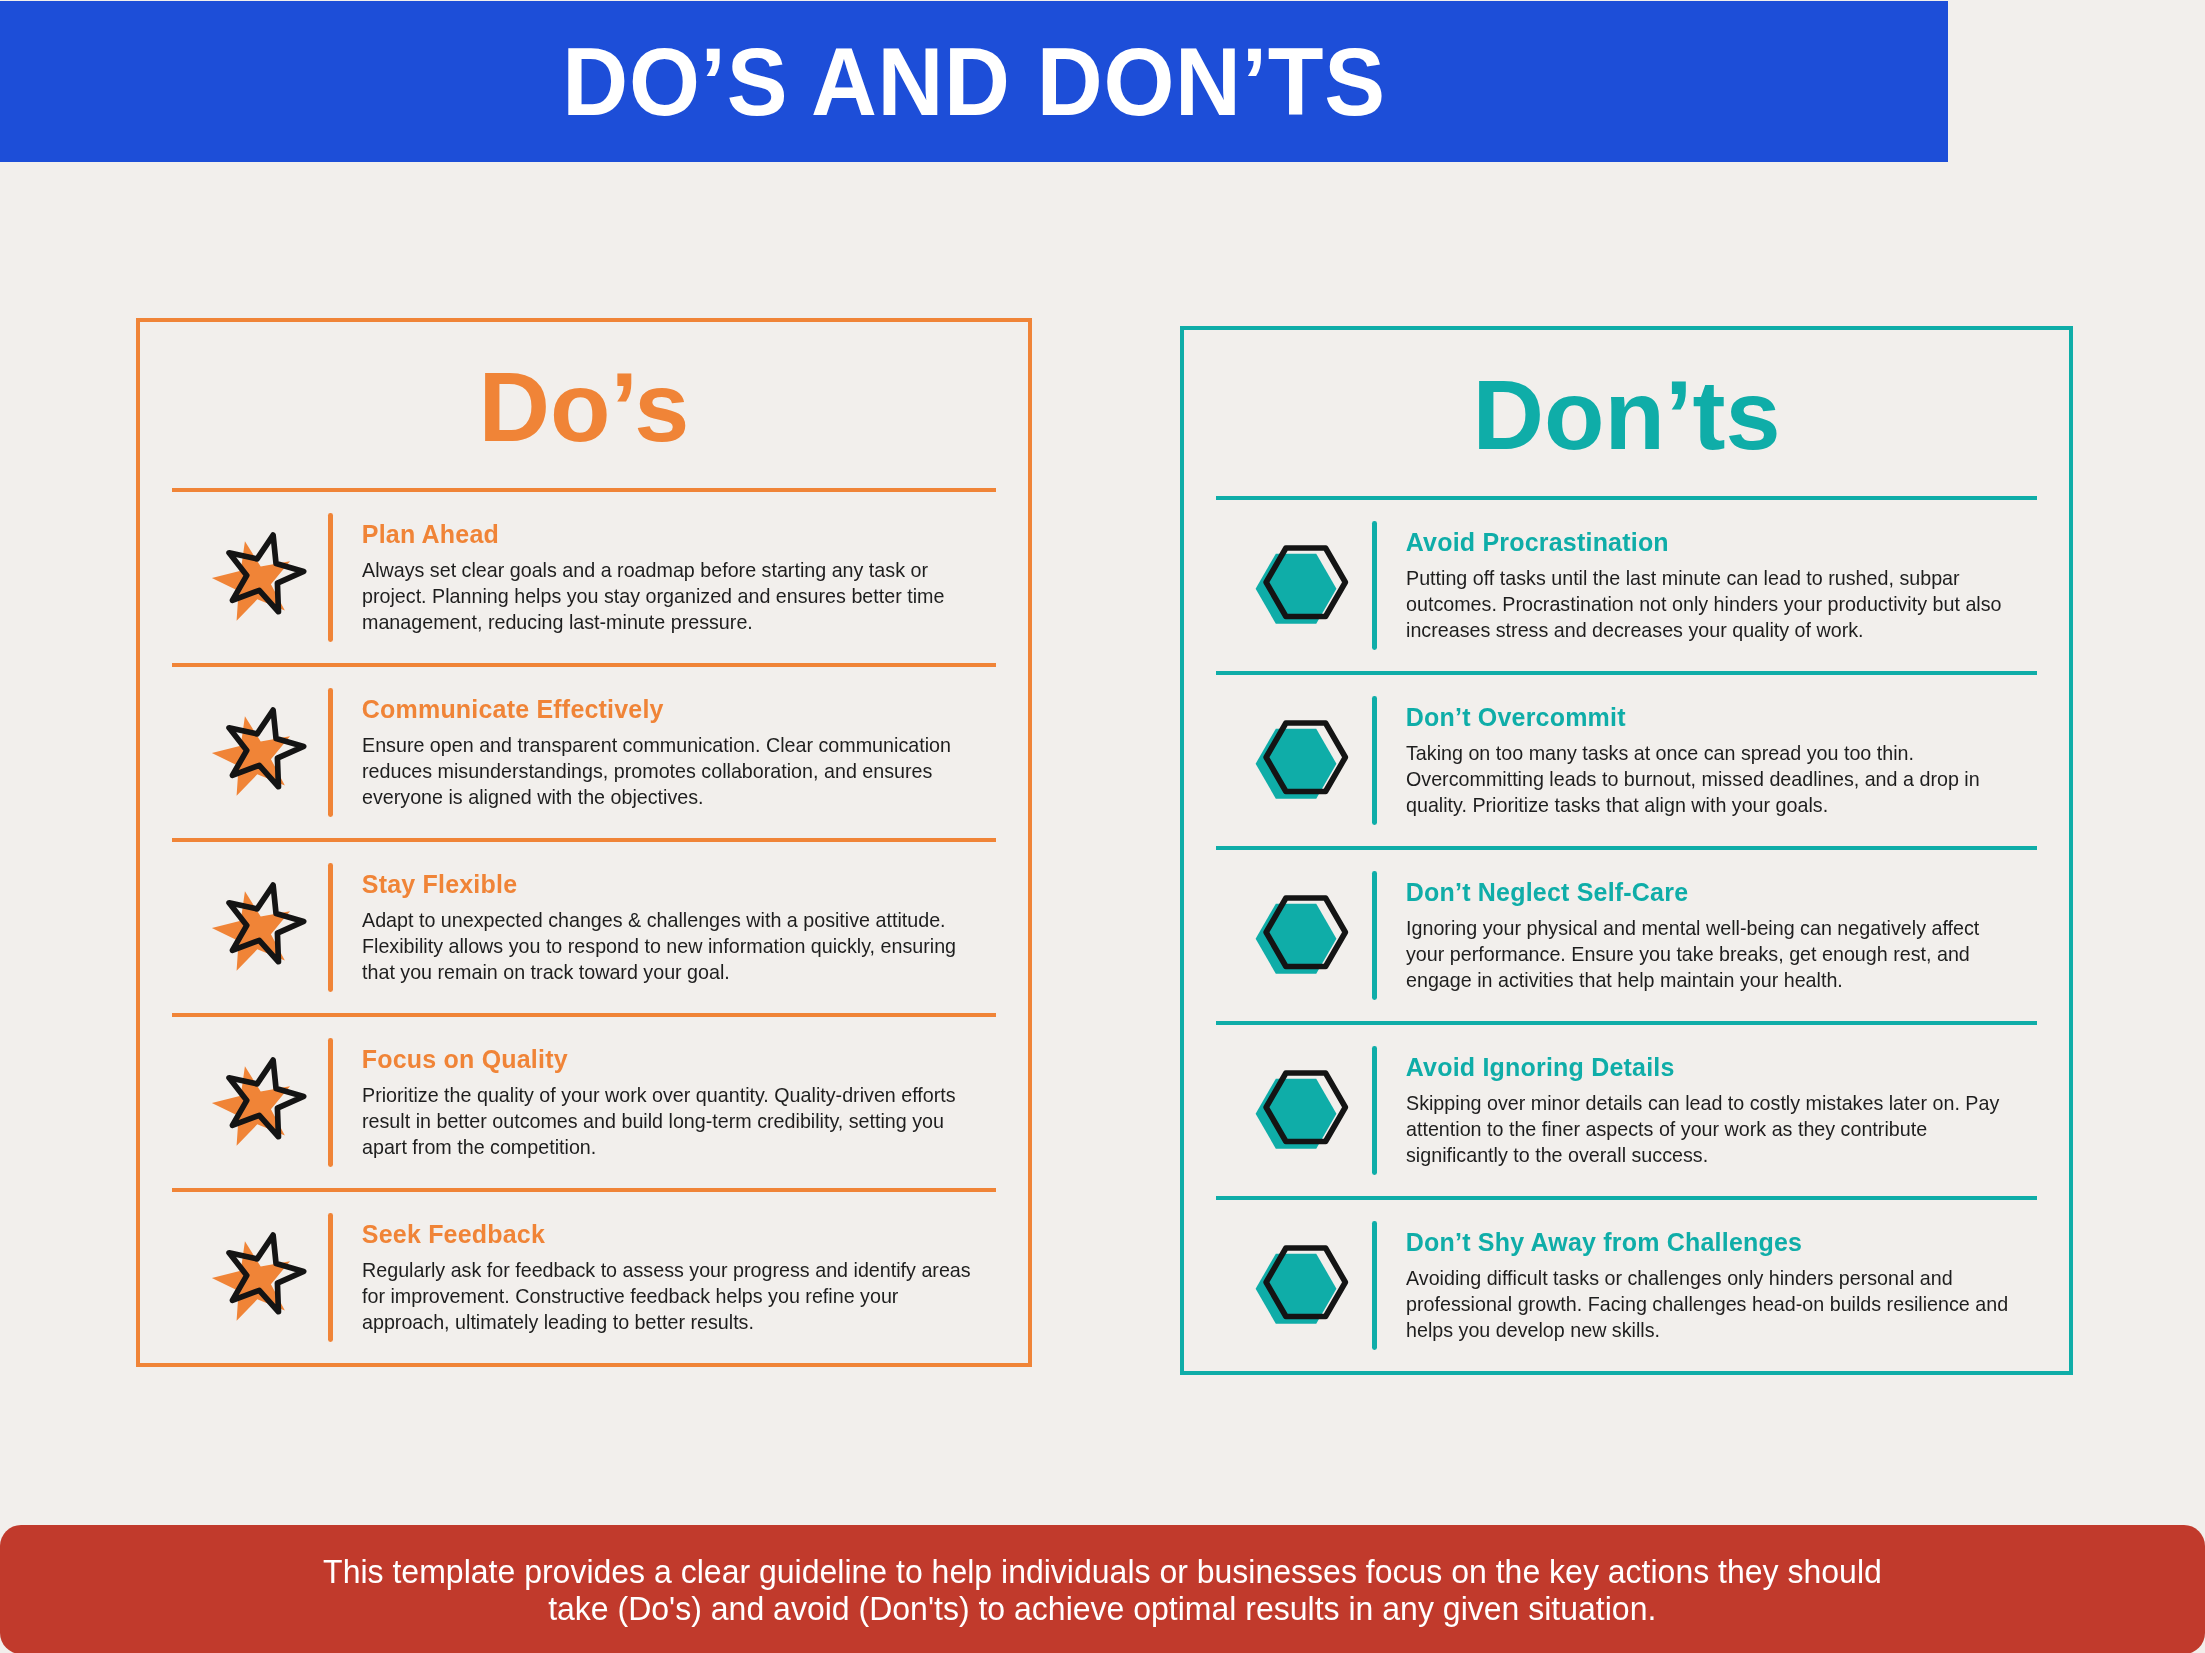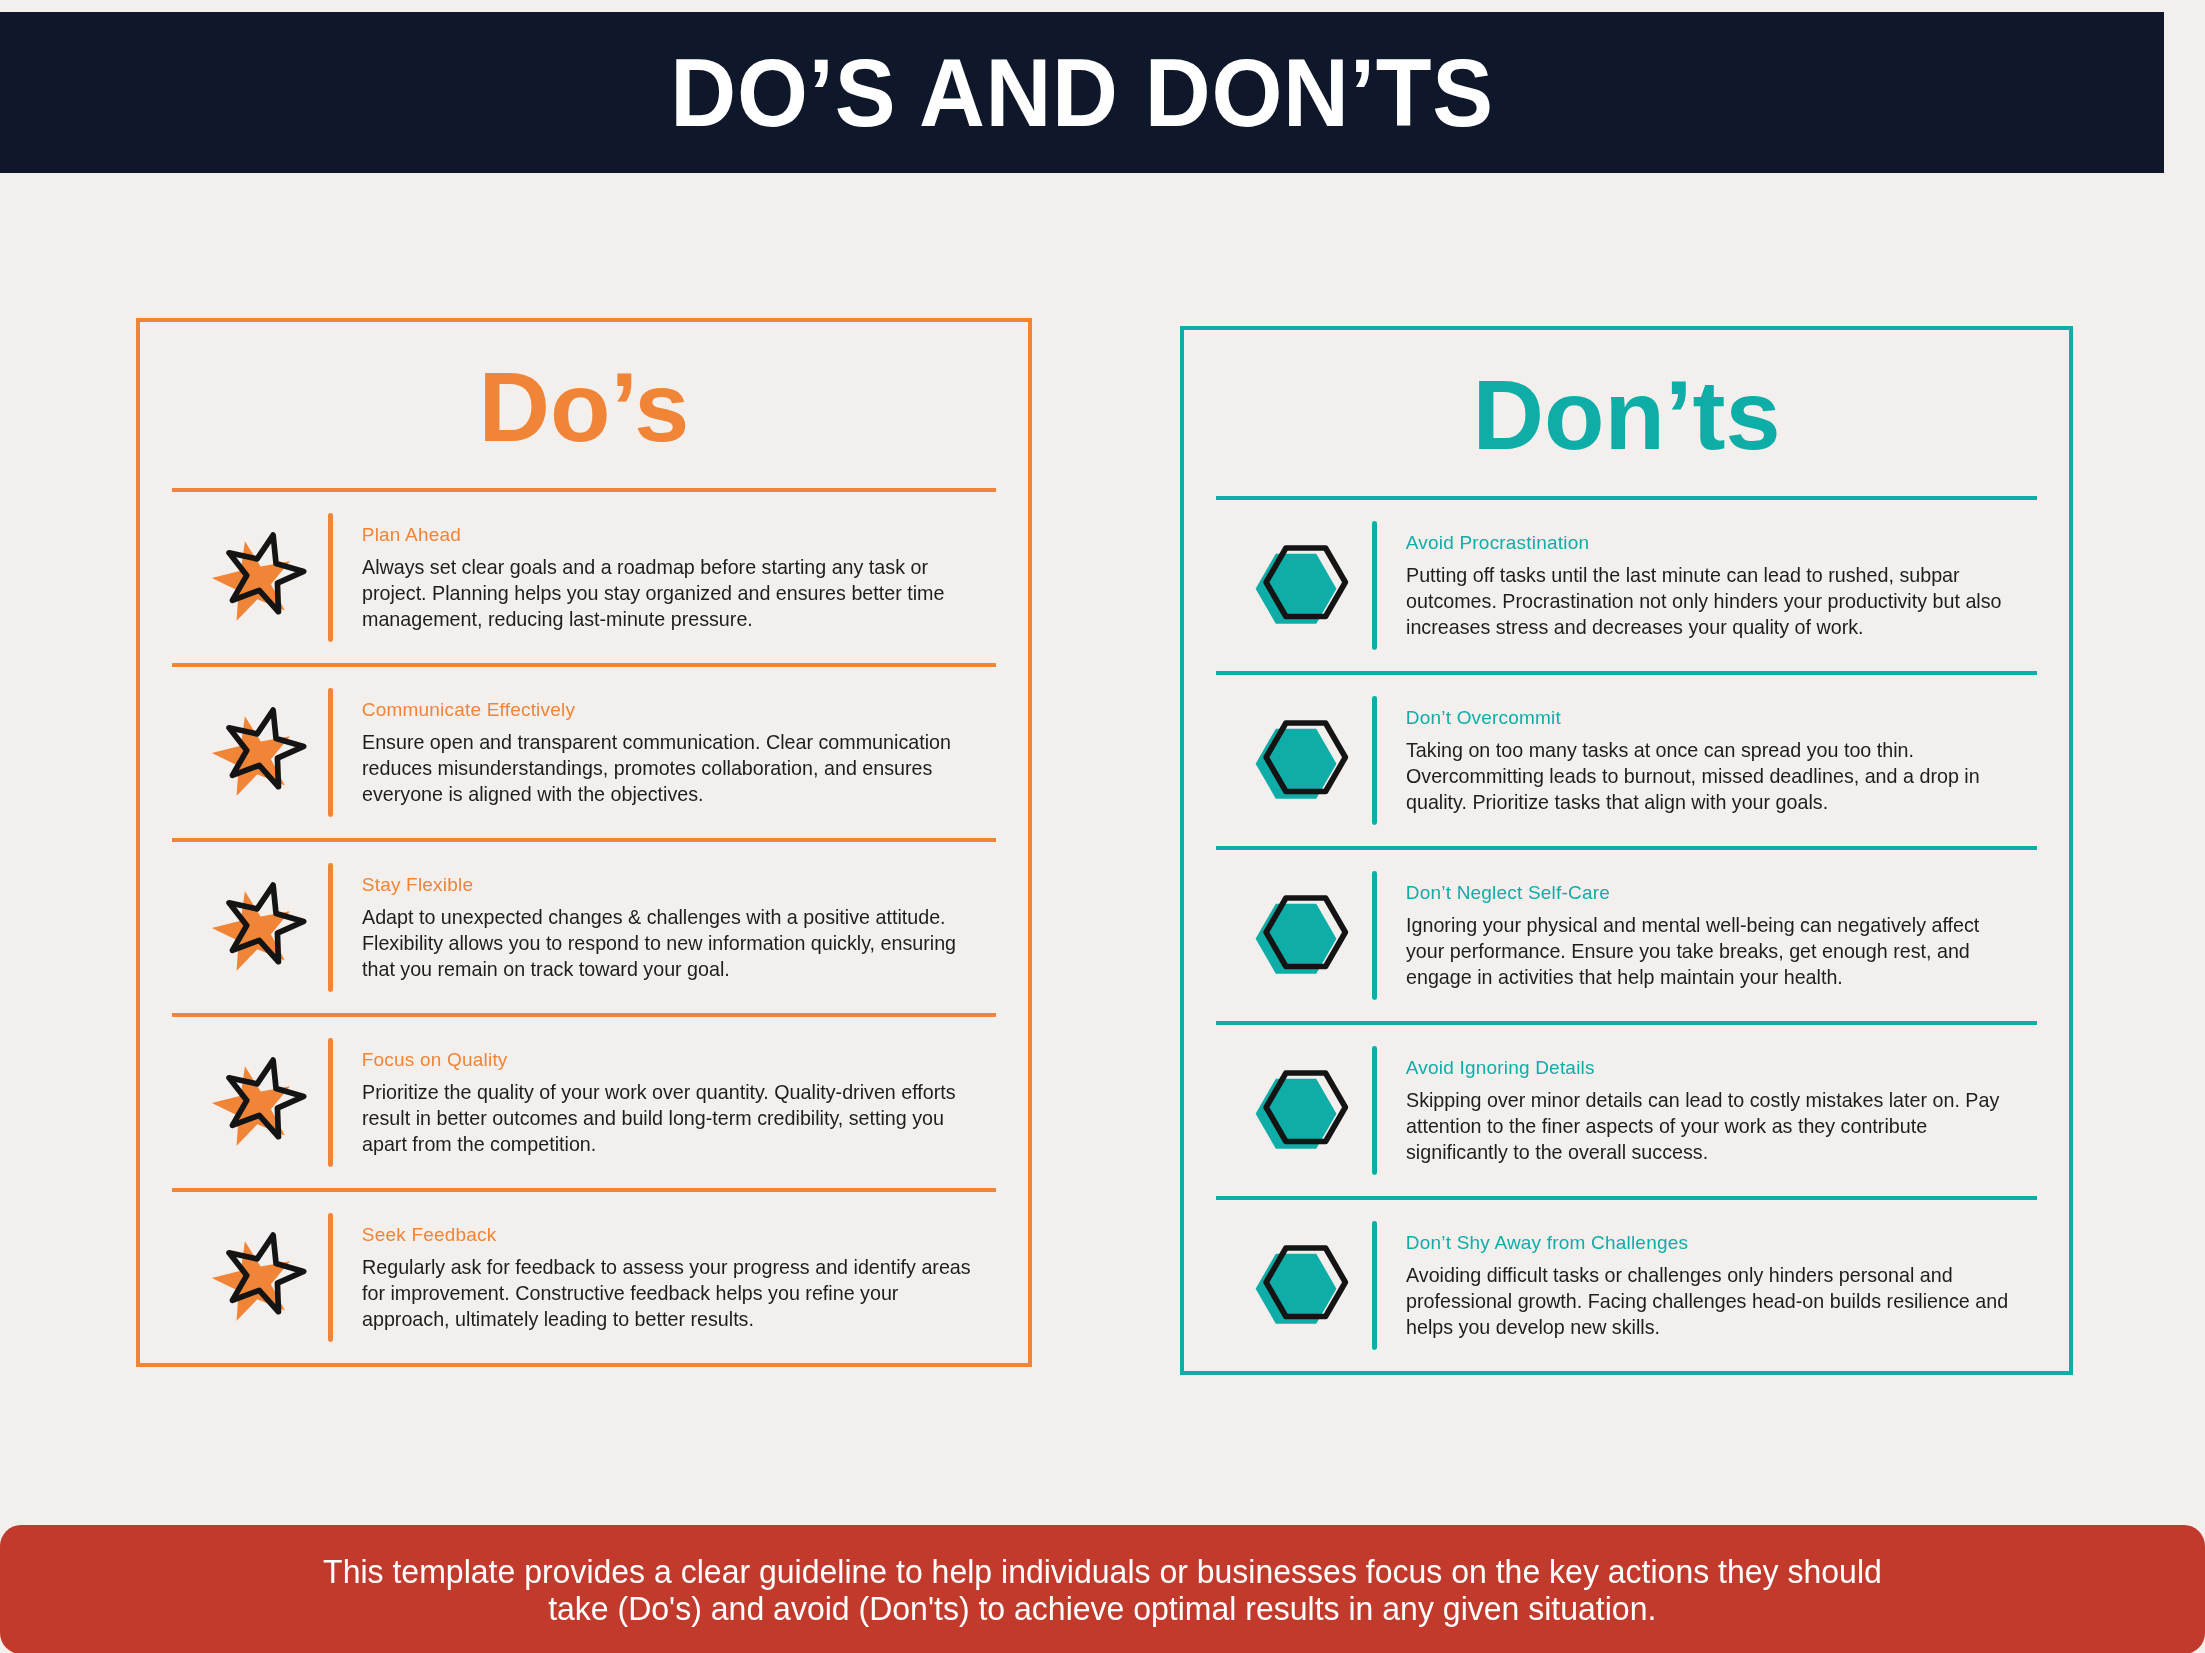--- a/index.html
+++ b/index.html
@@ -6,22 +6,22 @@
   html,body { width:2205px; height:1654px; }
   body {
     position:relative;
     background:#F2EFEC;
     font-family:"Liberation Sans", sans-serif;
     overflow:hidden;
   }
 
   
   .header {
-    position:absolute; left:0; top:12px; width:2164px; height:161px;
-    background:#0f172a;
+    position:absolute; left:0; top:1px; width:1948px; height:161px;
+    background:#1d4ed8;
     display:flex; align-items:center; justify-content:center;
   }
   .header h1 {
     color:#ffffff; font-size:97px; font-weight:700; letter-spacing:0.8px;
     transform:scaleX(.94); transform-origin:center;
     white-space:nowrap;
   }
 
   
   .panel {
@@ -64,21 +64,21 @@
   }
   .vline {
     width:4.8px; flex:none; align-self:stretch;
     border-radius:2.4px;
   }
   .dos   .vline { background:#F08437; }
   .donts .vline { background:#0FADA8; }
 
   .text-cell { flex:1; padding:0 17.5px 0 29px; }
   .text-cell h3 {
-    font-size:19px; font-weight:400; letter-spacing:0.2px;
+    font-size:25px; font-weight:700; letter-spacing:0.2px;
     margin-bottom:8px;
   }
   .dos   .text-cell h3 { color:#F08437; }
   .donts .text-cell h3 { color:#0FADA8; }
   .text-cell p {
     font-size:20.7px; line-height:26px; color:#1E1E1E;
     width:105%; transform:scaleX(.952); transform-origin:left center;
   }
 
   

